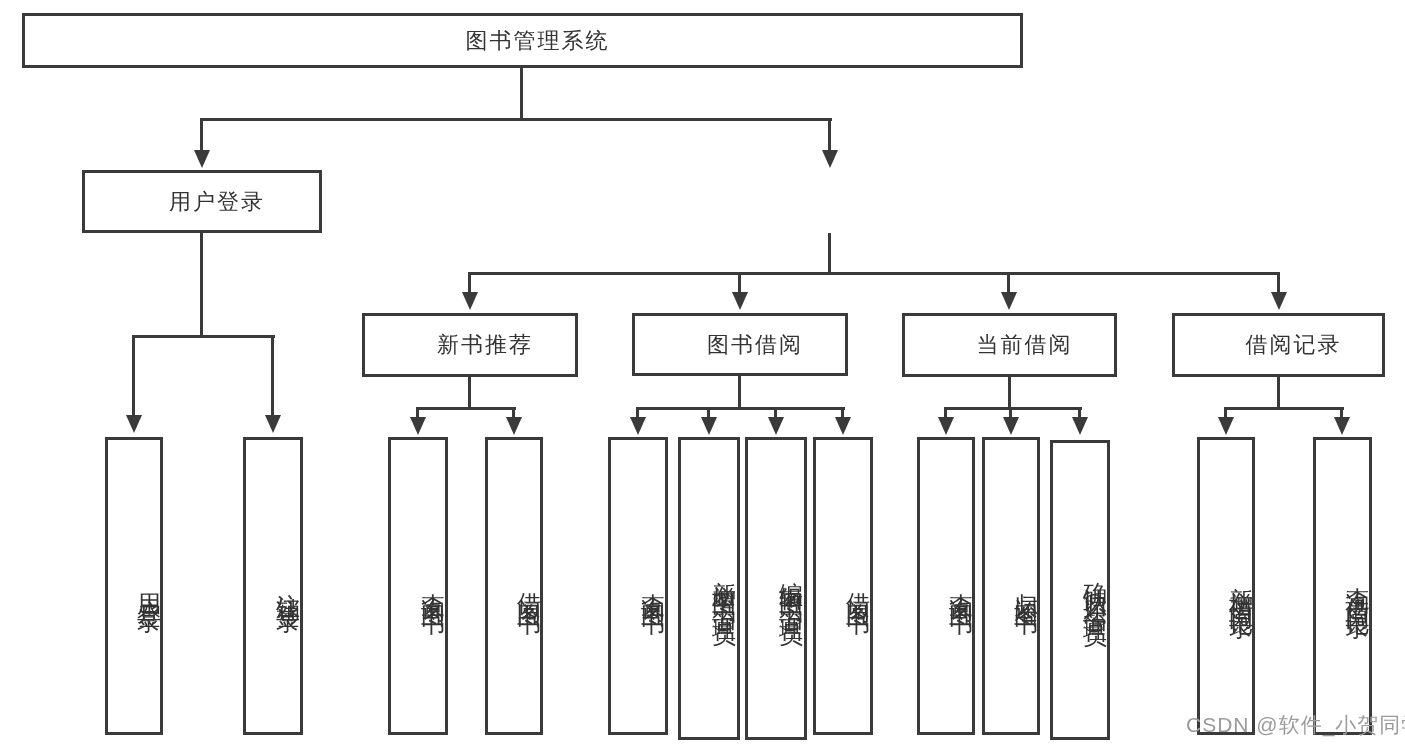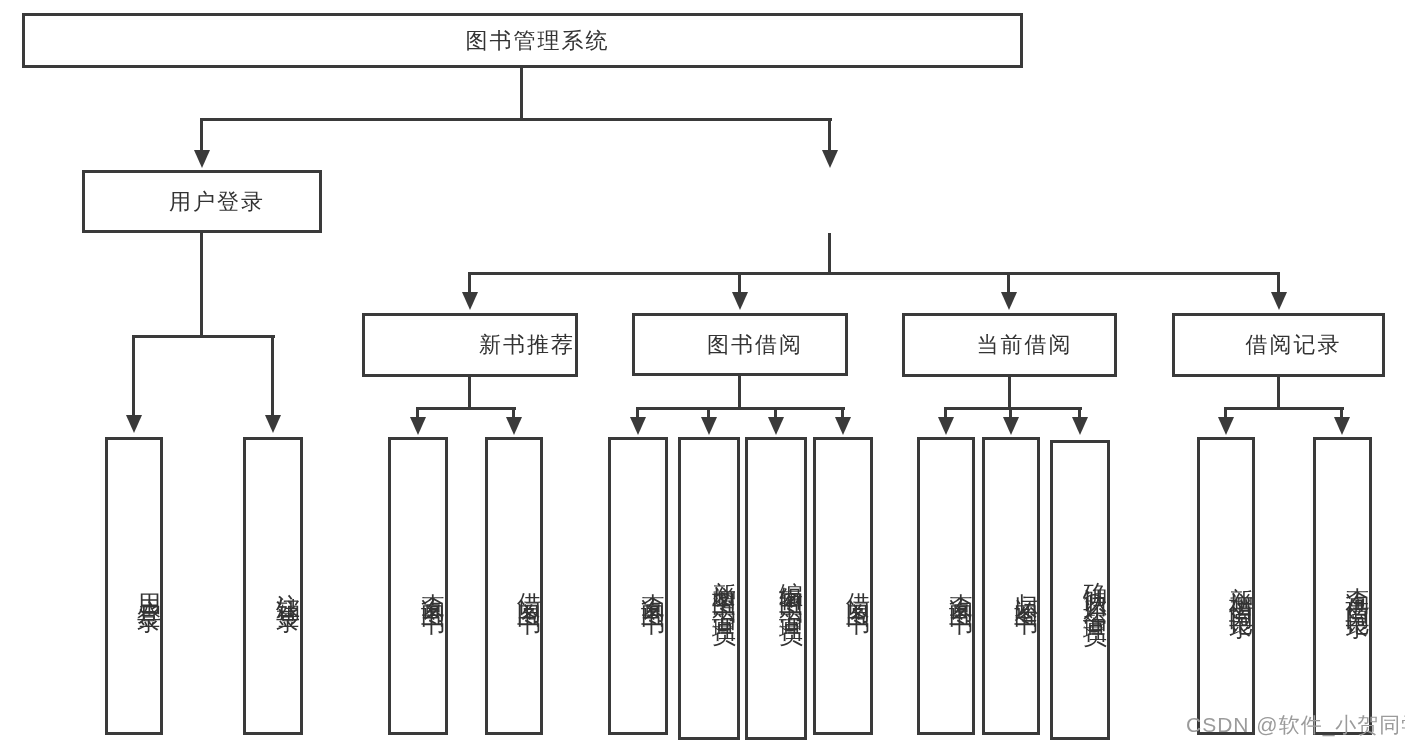--- a/index.html
+++ b/index.html
@@ -88,21 +88,21 @@
   <div class="edge" style="left:468px; top:272px; width:812px; height:3px;"></div>
   <div class="edge" style="left:468px; top:272px; width:3px; height:20px;"></div>
   <div class="arrow" style="left:462px; top:292px;"></div>
   <div class="edge" style="left:738px; top:272px; width:3px; height:20px;"></div>
   <div class="arrow" style="left:732px; top:292px;"></div>
   <div class="edge" style="left:1007px; top:272px; width:3px; height:20px;"></div>
   <div class="arrow" style="left:1001px; top:292px;"></div>
   <div class="edge" style="left:1277px; top:272px; width:3px; height:20px;"></div>
   <div class="arrow" style="left:1271px; top:292px;"></div>
 
-  <div class="box" style="left:362px; top:313px; width:216px; height:64px;justify-content:flex-end;">
+  <div class="box" style="left:362px; top:313px; width:216px; height:64px;">
     <span class="h-label">新书推荐</span>
   </div>
   <div class="box" style="left:902px; top:313px; width:215px; height:64px;">
     <span class="h-label">当前借阅</span>
   </div>
   <div class="box" style="left:632px; top:313px; width:216px; height:63px;">
     <span class="h-label">图书借阅</span>
   </div>
   <div class="box" style="left:1172px; top:313px; width:213px; height:64px;">
     <span class="h-label">借阅记录</span>

